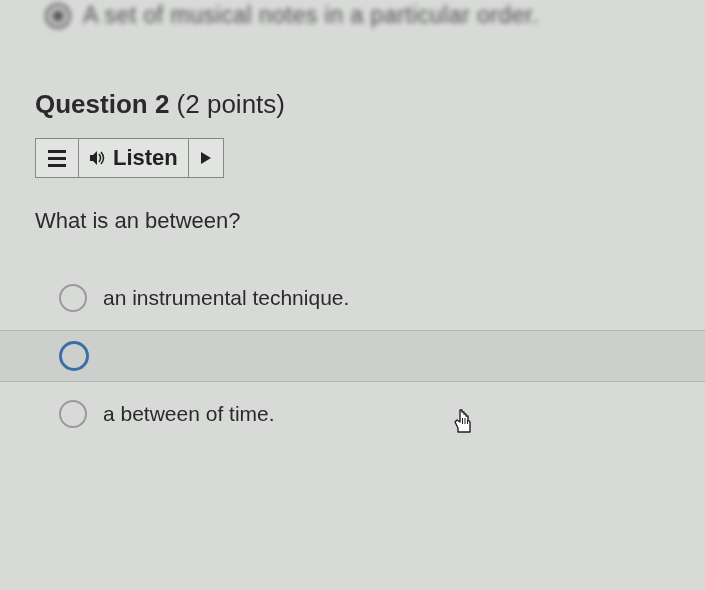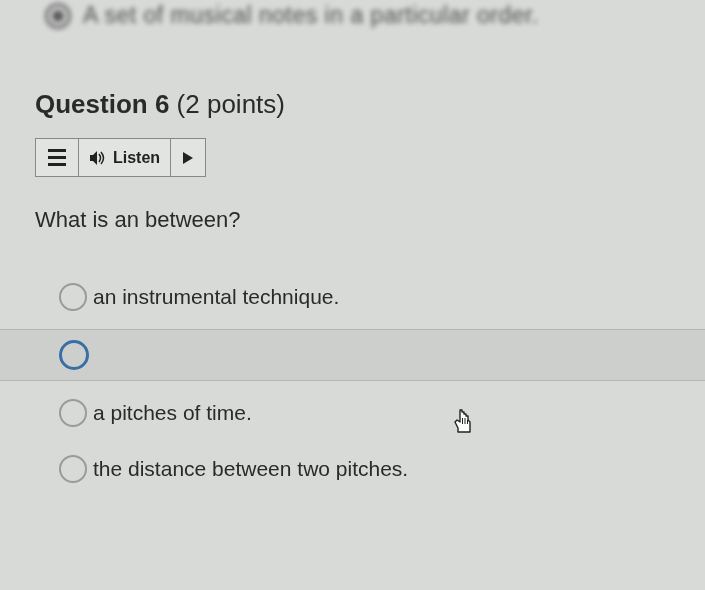--- a/index.html
+++ b/index.html
@@ -84,39 +84,39 @@
     .hamburger span {
       width: 18px;
       height: 3px;
       background: #222;
       display: block;
     }
     .speaker-icon svg {
       display: block;
     }
     .listen-button .label {
-      font-size: 16px;
+      font-size: 22px;
       font-weight: bold;
       color: #222;
     }
     .play-icon svg {
       display: block;
     }
     .question-text {
       font-size: 22px;
       margin-bottom: 40px;
       color: #2a2a2a;
     }
     .options {
       padding-left: 20px;
     }
     .option {
       display: flex;
       align-items: center;
-      gap: 6px;
+      gap: 16px;
       padding: 10px 4px;
       margin-bottom: 8px;
     }
     .option .radio {
       width: 28px;
       height: 28px;
       border: 2.5px solid #9a9a9a;
       border-radius: 50%;
       flex-shrink: 0;
       background: transparent;
@@ -156,21 +156,21 @@
 
 
 <div class="prev-option">
   <div class="radio">
     <div class="dot"></div>
   </div>
   <div class="text">A set of musical notes in a particular order.</div>
 </div>
 
 <div class="question-header">
-  <span class="qnum">Question 6</span>
+  <span class="qnum">Question 2</span>
   <span class="points">(2 points)</span>
 </div>
 
 <div class="toolbar">
   <div>
     <div class="hamburger">
       <span></span>
         <span></span>
         <span></span>
     </div>
@@ -199,25 +199,21 @@
 <div class="options">
   <div class="option">
     <div class="radio"></div>
     <div class="label">an instrumental technique.</div>
   </div>
   <div class="option hover">
     <div class="radio"></div>
   </div>
   <div class="option">
     <div class="radio"></div>
-    <div class="label">a pitches of time.</div>
-  </div>
-  <div class="option">
-    <div class="radio"></div>
-    <div class="label">the distance between two pitches.</div>
+    <div class="label">a between of time.</div>
   </div>
 </div>
 
 <div class="cursor">
   <svg width="24" height="28" viewBox="0 0 24 28">
     <path d="M8 2 L8 14 L5 12 L3 14 L6 20 L6 24 L18 24 L18 14 L16 12 L16 8 L14 8 L14 6 L12 6 L12 4 L10 4 L10 2 Z" fill="#fefefe" stroke="#222" stroke-width="1.4" stroke-linejoin="round"></path>
     <line x1="10.5" y1="10" x2="10.5" y2="16" stroke="#222" stroke-width="1"></line>
     <line x1="13" y1="10" x2="13" y2="16" stroke="#222" stroke-width="1"></line>
     <line x1="15.5" y1="12" x2="15.5" y2="16" stroke="#222" stroke-width="1"></line>
   </svg>

